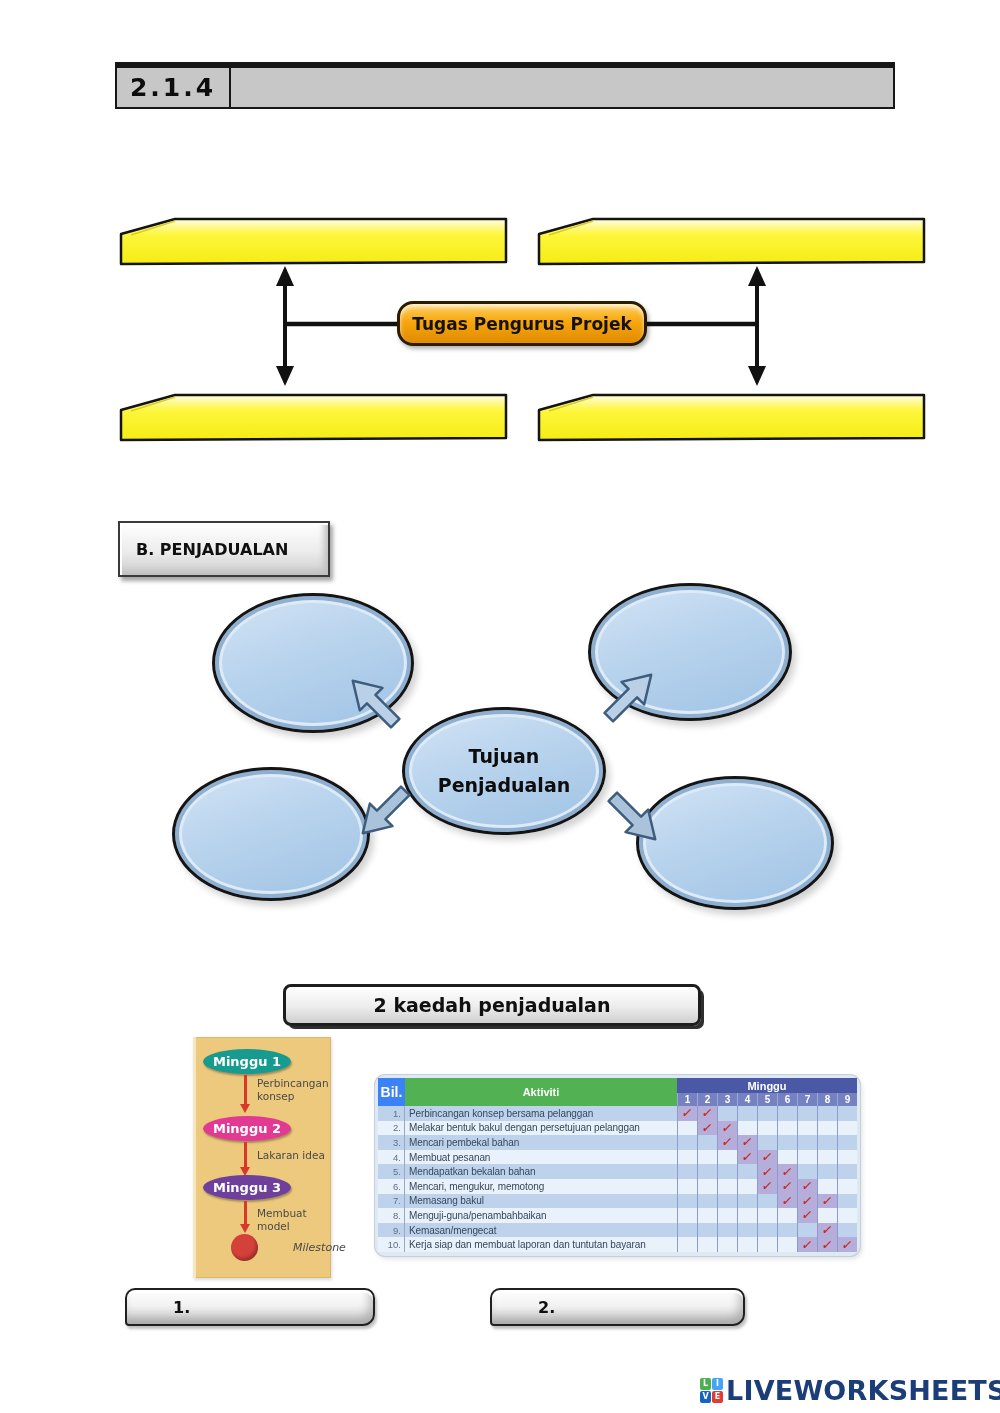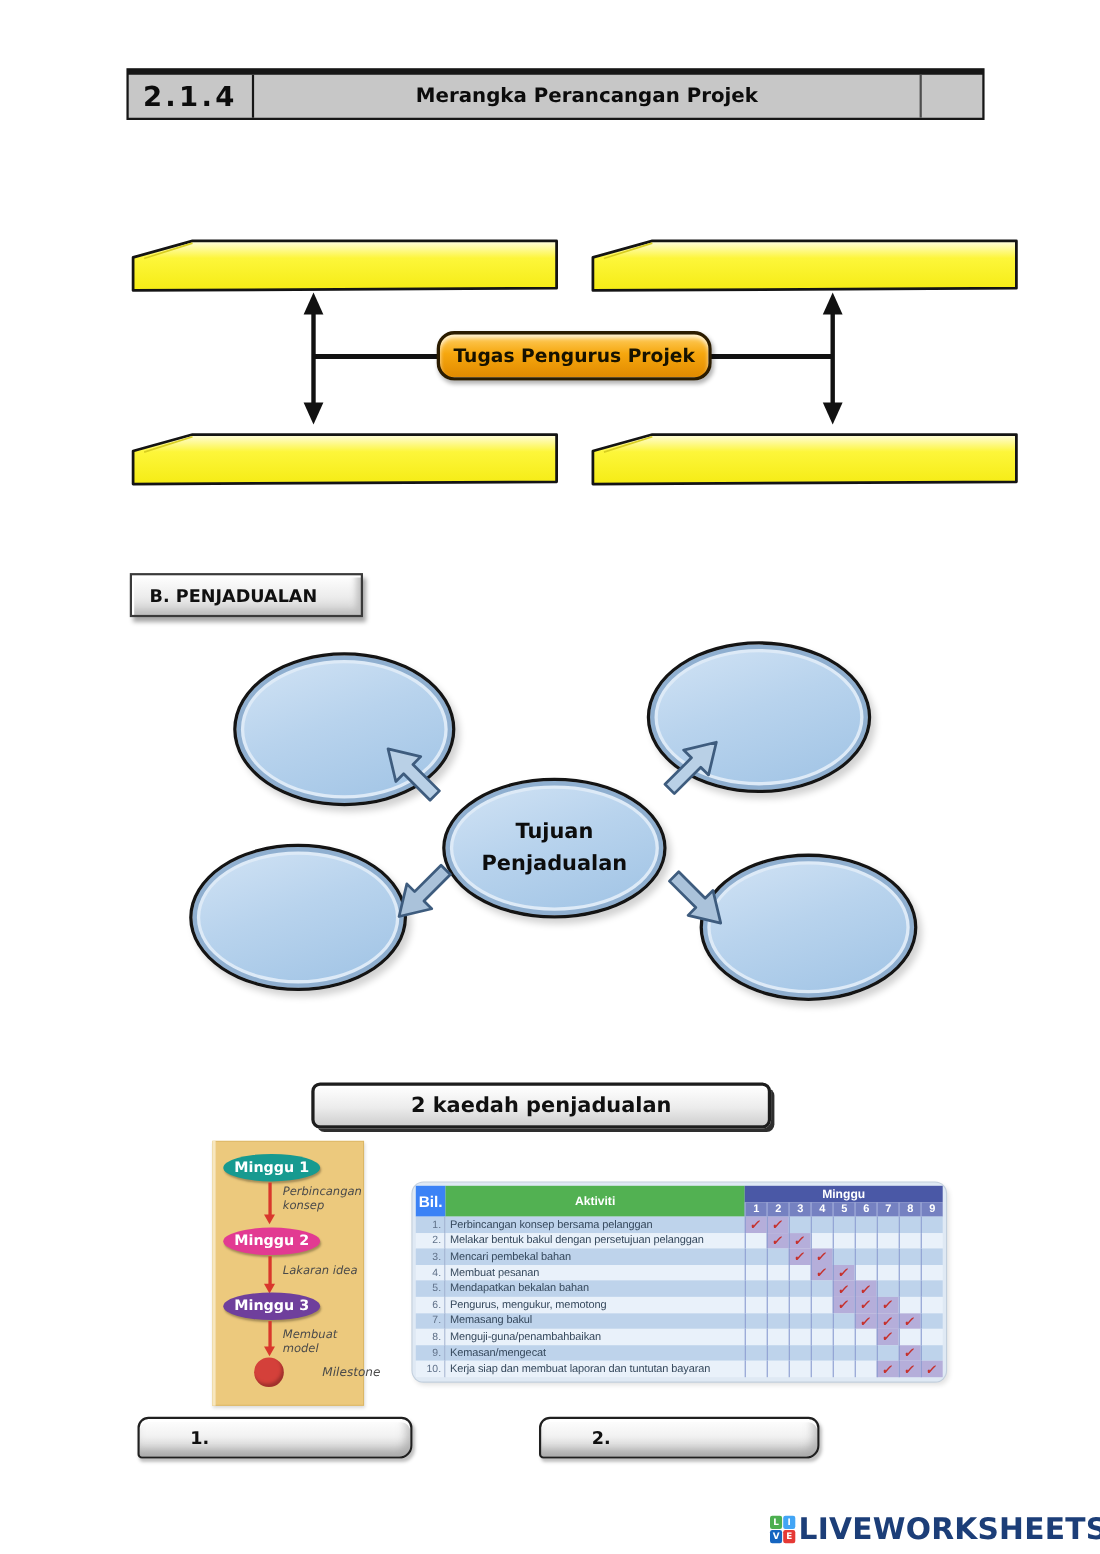--- a/index.html
+++ b/index.html
@@ -13,21 +13,21 @@
     font-size:25px;font-weight:bold;letter-spacing:3px;color:#0c0c0c;}
   .header-title{flex:1;border-right:2px solid #4d4d4d;display:flex;align-items:center;justify-content:center;
     font-size:18px;font-weight:bold;color:#0c0c0c;}
   .header-spare{width:55px;}
 
   
   .plate{position:absolute;background:linear-gradient(180deg,#ffffff 0%,#ececec 55%,#cdcdcd 100%);
     border:2px solid #3a3a3a;box-shadow:inset 2px 2px 0 #ffffff,inset -4px -4px 6px #bfbfbf,3px 4px 4px rgba(0,0,0,.35);
     display:flex;align-items:center;font-weight:bold;color:#101010;box-sizing:border-box;}
   .plate-a{left:130px;top:148px;width:290px;height:38px;font-size:16px;padding-left:18px;}
-  .plate-b{left:118px;top:521px;width:212px;height:40px;font-size:16px;padding-left:16px;}
+  .plate-b{left:118px;top:521px;width:212px;height:56px;font-size:16px;padding-left:16px;}
 
   
   .banner{position:absolute;width:400px;height:54px;}
 
   
   .arrows-a{position:absolute;left:115px;top:258px;width:780px;height:136px;}
 
   
   .mgr-box{position:absolute;left:397px;top:301px;width:250px;height:45px;border-radius:16px;
     border:3px solid #2b1c00;background:linear-gradient(180deg,#ffd064 0%,#f6a70e 45%,#e18a00 100%);
@@ -49,21 +49,21 @@
     font-weight:bold;font-size:19px;color:#101010;box-sizing:border-box;text-align:center;}
 
   
   .ms-card{position:absolute;left:193px;top:1037px;width:138px;height:241px;background:#ecc97d;
     box-shadow:inset 3px 0 0 #f7e7c0,inset 0 0 0 1px #dbb766,1px 2px 3px rgba(0,0,0,.15);}
   .ms-ellipse{position:absolute;left:10px;width:88px;height:25px;border-radius:50%;color:#ffffff;font-weight:bold;
     font-size:13px;display:flex;align-items:center;justify-content:center;box-shadow:1px 2px 2px rgba(0,0,0,.3);}
   .ms-arrow{position:absolute;left:51px;width:3px;background:#d9372c;}
   .ms-arrow::after{content:"";position:absolute;left:-4px;bottom:-8px;border-left:5.5px solid transparent;
     border-right:5.5px solid transparent;border-top:9px solid #d9372c;}
-  .ms-label{position:absolute;left:64px;width:72px;font-size:10.5px;color:#4a4a4a;line-height:1.2;font-style:italic;}
+  .ms-label{position:absolute;left:64px;width:72px;font-size:10.5px;color:#4a4a4a;line-height:1.2;}
   .ms-circle{position:absolute;left:38px;top:197px;width:27px;height:27px;border-radius:50%;background:#d4403a;
     box-shadow:inset -2px -3px 3px rgba(0,0,0,.25);}
   .ms-milestone{position:absolute;left:72px;top:204px;font-style:italic;font-size:11px;color:#4a4a4a;margin-left:28px;}
 
   
   .gantt-card{position:absolute;left:375px;top:1075px;width:485px;height:181px;border-radius:10px;
     background:#dfe9f4;box-shadow:0 0 0 1px #c2cfdd,2px 3px 5px rgba(0,0,0,.12);box-sizing:border-box;}
   .g-grid{position:absolute;left:3px;top:3px;right:3px;bottom:3px;display:grid;
     grid-template-columns:27px 272px repeat(9,20px);grid-template-rows:15px 13px repeat(10,14.6px);
     font-family:"Liberation Sans",sans-serif;}
@@ -98,21 +98,20 @@
   .tile{color:#ffffff;font-size:8px;font-weight:bold;display:flex;align-items:center;justify-content:center;border-radius:2px;}
   .brand{font-size:27px;font-weight:bold;color:#1c3e78;letter-spacing:0.2px;}
 </style>
 </head>
 <body>
 
 <div id="page">
 
   <div class="header-bar">
     <div class="header-code">2.1.4</div>
-    <div class="header-title">Merangka Perancangan Projek</div>
     <div class="header-spare"></div>
   </div>
 
 
   <div class="banner" style="left:113px;top:212px;">
     <svg width="400" height="54" viewBox="0 0 400 54">
       <defs>
           <linearGradient id="yg1" x1="0" y1="0" x2="0" y2="1">
         <stop offset="0" stop-color="#fffde2"></stop>
             <stop offset="0.35" stop-color="#fdf63a"></stop>
@@ -286,21 +285,21 @@
         <div class="g-cell odd checked" style="grid-area: 7 / 7;">
           <span class="g-check">✓</span>
         </div>
         <div class="g-cell odd checked" style="grid-area: 7 / 8;">
           <span class="g-check">✓</span>
         </div>
         <div class="g-cell odd" style="grid-area: 7 / 9;"></div>
         <div class="g-cell odd" style="grid-area: 7 / 10;"></div>
         <div class="g-cell odd" style="grid-area: 7 / 11;"></div>
         <div class="g-no even" style="grid-row: 8;">6.</div>
-        <div class="g-act even" style="grid-row: 8;">Pengurus, mengukur, memotong</div>
+        <div class="g-act even" style="grid-row: 8;">Mencari, mengukur, memotong</div>
         <div class="g-cell even" style="grid-area: 8 / 3;"></div>
         <div class="g-cell even" style="grid-area: 8 / 4;"></div>
         <div class="g-cell even" style="grid-area: 8 / 5;"></div>
         <div class="g-cell even" style="grid-area: 8 / 6;"></div>
         <div class="g-cell even checked" style="grid-area: 8 / 7;">
           <span class="g-check">✓</span>
         </div>
         <div class="g-cell even checked" style="grid-area: 8 / 8;">
           <span class="g-check">✓</span>
         </div>

